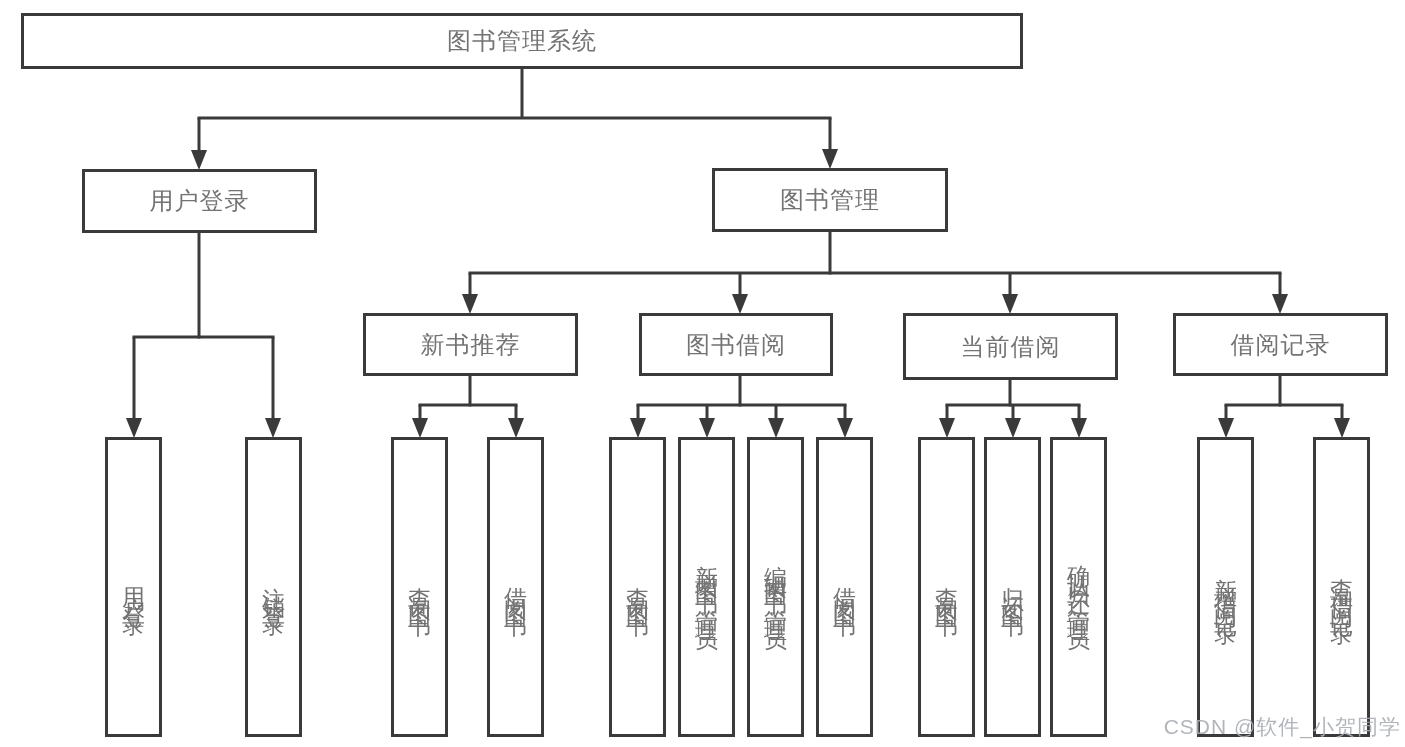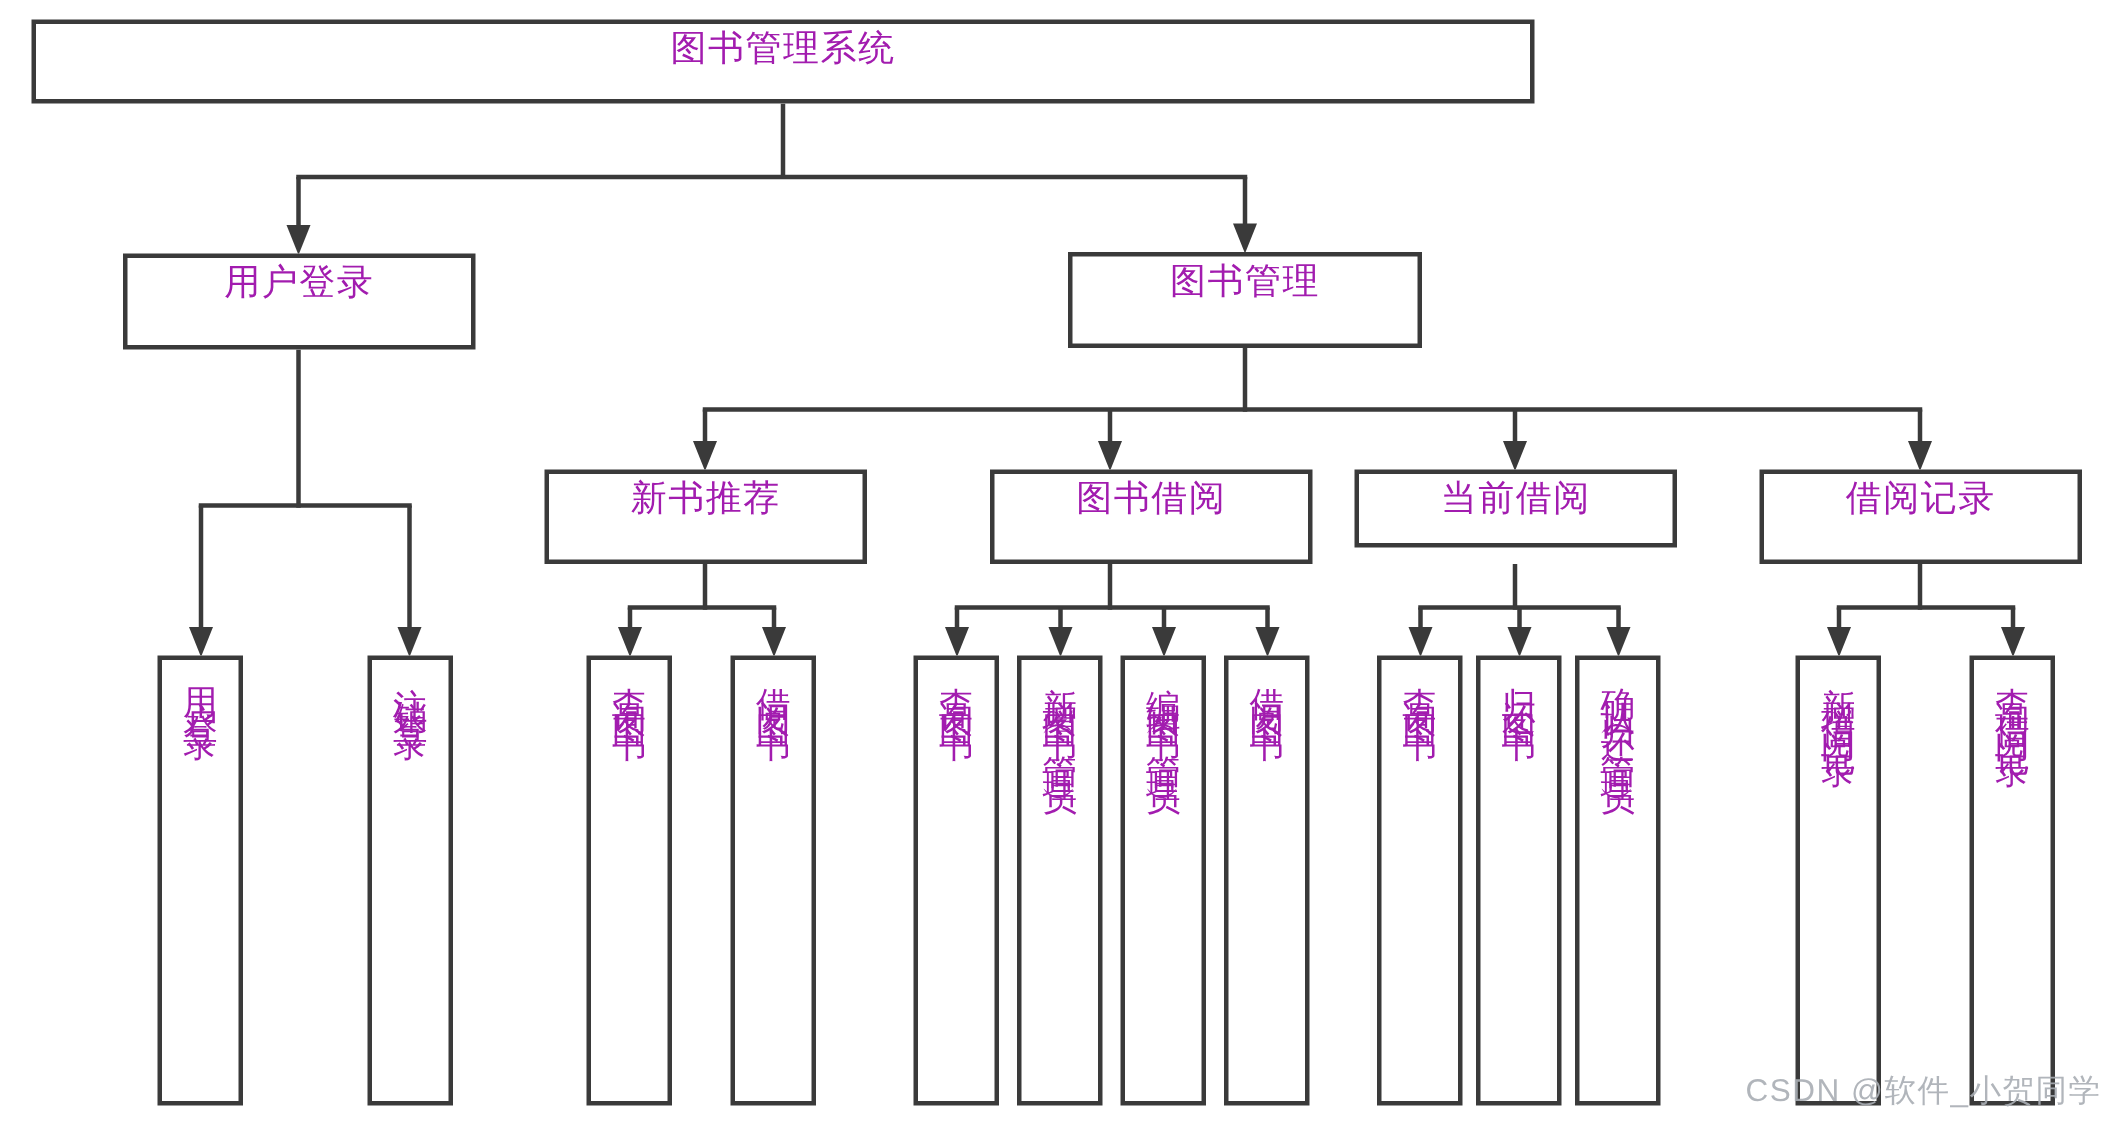--- a/index.html
+++ b/index.html
@@ -10,23 +10,23 @@
     background: #ffffff;
     font-family: "Liberation Sans", sans-serif;
     overflow: hidden;
   }
   .box {
     position: absolute;
     box-sizing: border-box;
     background: #ffffff;
     border: 3px solid #3a3a3a;
     display: flex;
-    align-items: flex-start;
+    align-items: center;
     justify-content: center;
-    color: #a21caf;
+    color: #737373;
   }
   .hbox { font-size: 24px; letter-spacing: 1px; }
   .root-box { left: 21px; top: 13px; width: 1002px; height: 56px; }
   .vbox { top: 437px; width: 57px; height: 300px; }
   .vbox .vtext {
     writing-mode: vertical-rl;
     text-orientation: mixed;
     font-size: 23px;
     line-height: 1;
     letter-spacing: 9px;
@@ -135,24 +135,24 @@
   <div class="box hbox" style="left:82px; top:169px; width:235px; height:64px;">
     <span>用户登录</span>
   </div>
   <div class="box hbox" style="left:712px; top:168px; width:236px; height:64px;">
     <span>图书管理</span>
   </div>
 
   <div class="box hbox" style="left:363px; top:313px; width:215px; height:63px;">
     <span>新书推荐</span>
   </div>
-  <div class="box hbox" style="left:660px; top:313px; width:215px; height:63px;">
+  <div class="box hbox" style="left:639px; top:313px; width:194px; height:63px;">
     <span>图书借阅</span>
   </div>
-  <div class="box hbox" style="left:903px; top:313px; width:215px; height:52px;">
+  <div class="box hbox" style="left:903px; top:313px; width:215px; height:67px;">
     <span>当前借阅</span>
   </div>
   <div class="box hbox" style="left:1173px; top:313px; width:215px; height:63px;">
     <span>借阅记录</span>
   </div>
 
   <div class="box vbox" style="left:105px;">
     <span class="vtext">用户登录</span>
   </div>
   <div class="box vbox" style="left:245px;">

